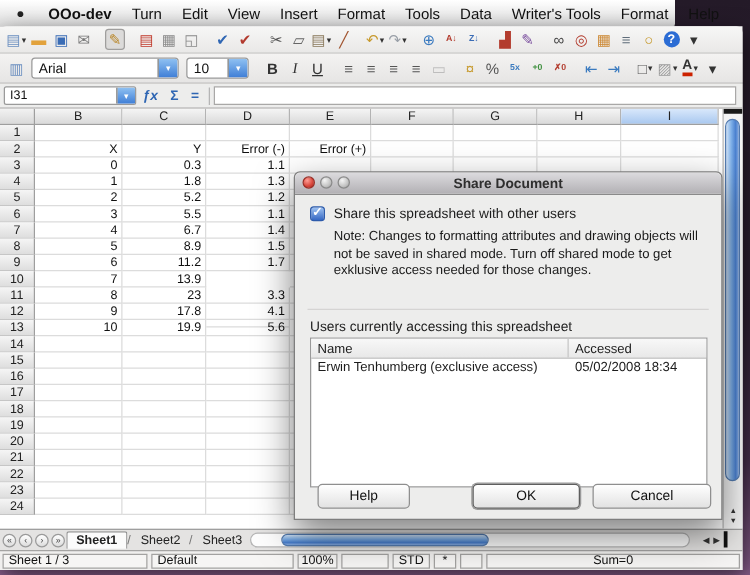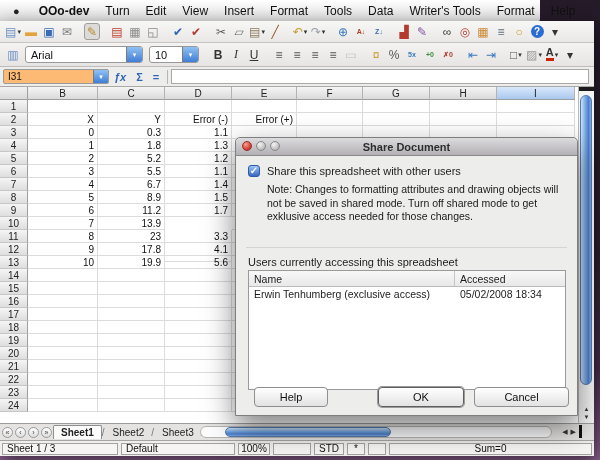--- a/index.html
+++ b/index.html
@@ -45,21 +45,21 @@
     border-left:1px solid #7a7a7a;color:#fff;font-size:7px;display:flex;align-items:center;justify-content:center;}
   .textbtn{font-size:12px;color:#333;}
   .textbtn.b{font-weight:bold;}
   .textbtn.i{font-style:italic;font-family:"Liberation Serif",serif;}
   .textbtn.u{text-decoration:underline;}
   [data-name="font-color-button"] .glyph{border-bottom:3px solid #cc2200;line-height:.9;font-weight:bold;font-size:11px;}
   [data-name="merge-cells-button"] .glyph{opacity:.55;}
   
   .formulabar{height:19px;background:#ededec;border-bottom:1px solid #a9a8a7;display:flex;
     align-items:center;padding:0 3px;flex:0 0 auto;}
-  .namebox{width:106px;height:15px;background:#fdba74;border:1px solid #9a9a9a;border-radius:2px;
+  .namebox{width:106px;height:15px;background:#ffffff;border:1px solid #9a9a9a;border-radius:2px;
     display:flex;align-items:center;overflow:hidden;box-sizing:border-box;}
   .namebox .nb-val{flex:1;font-size:10px;padding-left:4px;color:#111;}
   .namebox .combo-btn{width:14px;}
   .fbicon{font-size:11px;color:#2f66b3;font-weight:bold;padding:0 5px;}
   .fbicon.fx{font-style:italic;}
   .fsep{width:1px;height:14px;background:#b5b5b5;margin:0 3px;}
   .finput{flex:1;height:13px;background:#fff;border:1px solid #a9a8a7;margin-right:2px;}
   
   .gridwrap{position:relative;flex:1;background:#fff;overflow:hidden;}
   .gh-row,.g-row{display:flex;height:13px;}

